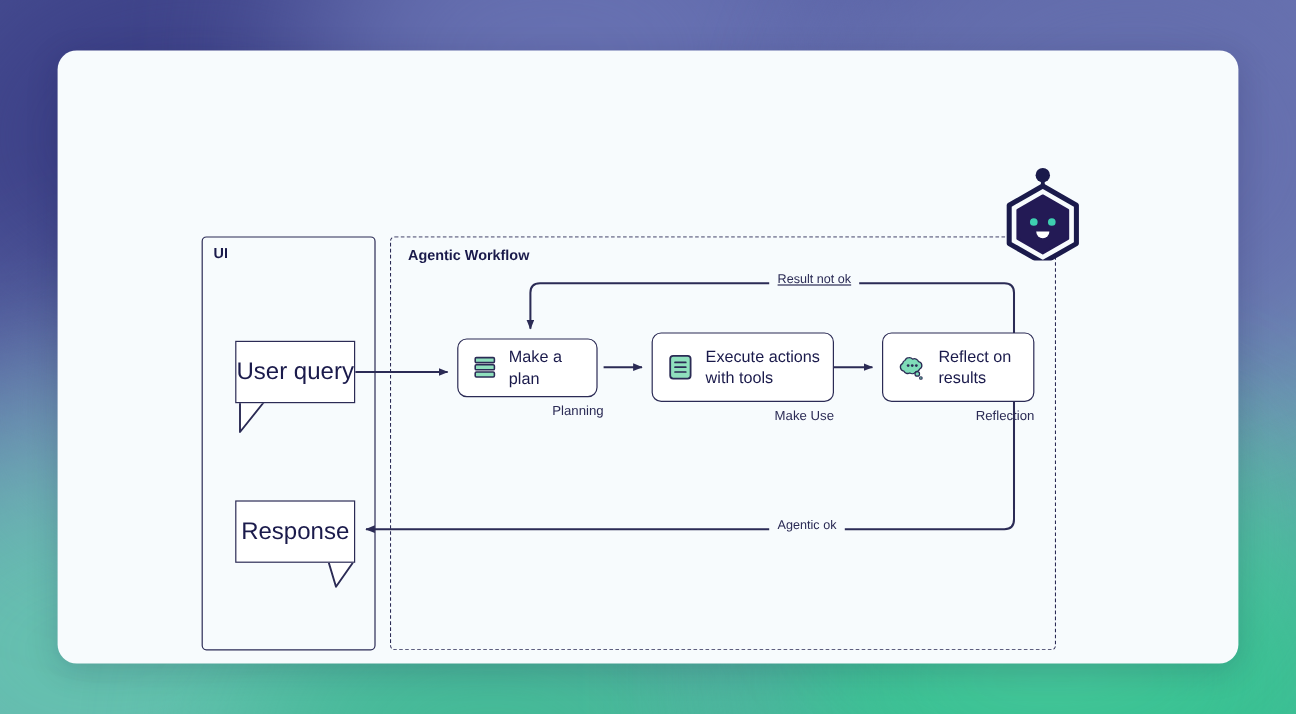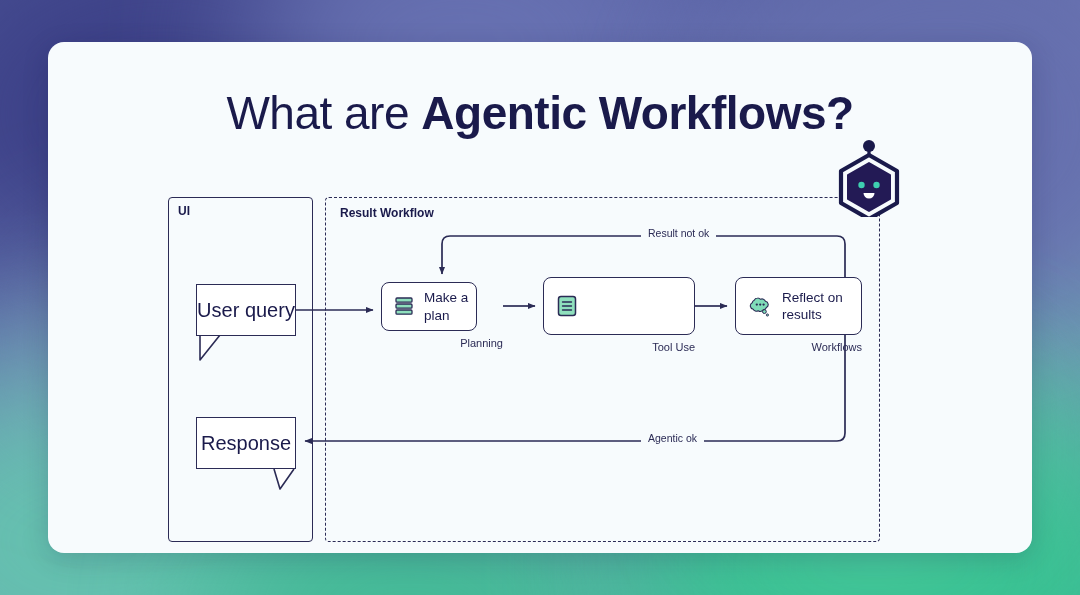--- a/index.html
+++ b/index.html
@@ -104,21 +104,21 @@
     border-radius: 8px;
     display: flex; align-items: center;
     padding-left: 12px;
     gap: 10px;
   }
   .node-text {
     font-size: 13.5px;
     color: #1a1a4b;
     line-height: 1.28;
   }
-  #node-plan    { left: 333px; top: 240px; width: 96px; height: 49px; }
+  #node-plan    { left: 333px; top: 240px; width: 117px; height: 49px; }
   #node-tools   { left: 495px; top: 235px; width: 152px; height: 58px; }
   #node-reflect { left: 687px; top: 235px; width: 127px; height: 58px; }
 
   .node-caption {
     position: absolute;
     font-size: 11px;
     color: #2b2b55;
     text-align: right;
     white-space: nowrap;
   }
@@ -128,21 +128,21 @@
 
   
   .edge-label {
     position: absolute;
     font-size: 10.5px;
     color: #2b2b55;
     background: #f7fbfd;
     padding: 0 7px;
     white-space: nowrap;
   }
-  #lbl-notok { left: 593px; top: 185px; }
+  #lbl-notok { left: 593px; top: 185px; text-decoration: underline; }
   #lbl-ok    { left: 593px; top: 390px; }
 
   
   #robot {
     position: absolute;
     left: 785px; top: 97px;
     width: 72px; height: 78px;
   }
 
   
@@ -159,21 +159,20 @@
   <div class="blob b4"></div>
   <div class="blob b5"></div>
   <div class="blob b6"></div>
   <div class="blob b7"></div>
   <div class="blob b8"></div>
   <div class="blob b9"></div>
 </div>
 
 <div id="card">
 
-  <h1 id="title"><span>What are </span><span class="strong">Agentic Workflows?</span></h1>
 
   <div id="diagram">
 
     <svg width="984" height="511" style="position:absolute;left:0;top:0;">
       <defs>
         <marker id="arrow" markerWidth="9" markerHeight="9" refX="7.4" refY="3.2" orient="auto" markerUnits="userSpaceOnUse">
           <path d="M0,0 L8,3.2 L0,6.4 Z" fill="#2b2b55"></path>
         </marker>
       </defs>
 
@@ -190,21 +189,21 @@
       <path d="M152,293 L152,318 L172,293 Z" fill="#ffffff" stroke="#ffffff" stroke-width="0"></path>
       <path d="M152,293 L152,318 L172,293" fill="none" stroke="#2b2b55" stroke-width="1.6" stroke-linejoin="round"></path>
 
       <path d="M226,427 L246,427 L232,447 Z" fill="#ffffff" stroke="#ffffff" stroke-width="0"></path>
       <path d="M226,427 L232,447 L246,427" fill="none" stroke="#2b2b55" stroke-width="1.6" stroke-linejoin="round"></path>
     </svg>
 
     <div class="panel" id="ui-panel"></div>
     <div class="panel" id="wf-panel"></div>
     <div class="panel-label" id="ui-label">UI</div>
-    <div class="panel-label" id="wf-label">Result Workflow</div>
+    <div class="panel-label" id="wf-label">Agentic Workflow</div>
 
     <div class="bubble" id="bubble-query">
       <span>User query</span>
     </div>
     <div class="bubble" id="bubble-response">
       <span>Response</span>
     </div>
 
     <div class="node" id="node-plan">
       <span class="icon-slot">
@@ -220,40 +219,44 @@
 
     <div class="node" id="node-tools">
       <span class="icon-slot">
         <svg width="22" height="24" viewBox="0 0 22 24">
           <rect x="2.5" y="2.5" width="17" height="19" rx="2.5" fill="#8fe0bd" stroke="#2b2b55" stroke-width="1.5"></rect>
           <line x1="6.5" y1="8" x2="15.5" y2="8" stroke="#2b2b55" stroke-width="1.4" stroke-linecap="round"></line>
           <line x1="6.5" y1="12" x2="15.5" y2="12" stroke="#2b2b55" stroke-width="1.4" stroke-linecap="round"></line>
           <line x1="6.5" y1="16" x2="15.5" y2="16" stroke="#2b2b55" stroke-width="1.4" stroke-linecap="round"></line>
         </svg>
       </span>
-    </div>
-    <div class="node-caption" id="cap-tools">Tool Use</div>
+      <span class="node-text">
+        <span>Execute actions</span><br>
+        <span>with tools</span>
+      </span>
+    </div>
+    <div class="node-caption" id="cap-tools">Make Use</div>
 
     <div class="node" id="node-reflect">
       <span class="icon-slot">
         <svg width="24" height="24" viewBox="0 0 24 24">
           <path d="M6.2 6.2a3.6 3.6 0 0 1 3.3-2.2 3.6 3.6 0 0 1 3.0 1.3 3.5 3.5 0 0 1 4.9 2.0 3.3 3.3 0 0 1 1.0 6.2 3.6 3.6 0 0 1-3.2 2.3 3.7 3.7 0 0 1-5.0 1.0 3.6 3.6 0 0 1-5.0-1.6 3.4 3.4 0 0 1-1.0-6.4 3.4 3.4 0 0 1 2.0-2.6z" fill="#7fdcb8" stroke="#2b2b55" stroke-width="1.1" stroke-linejoin="round"></path>
           <circle cx="8.8" cy="10.6" r="1.15" fill="#2b2b55"></circle>
           <circle cx="12.2" cy="10.6" r="1.15" fill="#2b2b55"></circle>
           <circle cx="15.6" cy="10.6" r="1.15" fill="#2b2b55"></circle>
           <circle cx="16.4" cy="17.6" r="1.9" fill="#7fdcb8" stroke="#2b2b55" stroke-width="1"></circle>
           <circle cx="19.4" cy="21.0" r="1.1" fill="#7fdcb8" stroke="#2b2b55" stroke-width="0.9"></circle>
         </svg>
       </span>
       <span class="node-text">
         <span>Reflect on</span><br>
         <span>results</span>
       </span>
     </div>
-    <div class="node-caption" id="cap-reflect">Workflows</div>
+    <div class="node-caption" id="cap-reflect">Reflection</div>
 
     <div class="edge-label" id="lbl-notok">Result not ok</div>
     <div class="edge-label" id="lbl-ok">Agentic ok</div>
 
     <div id="robot">
       <svg width="72" height="78" viewBox="0 0 72 78">
 
         <line x1="36" y1="8" x2="36" y2="22" stroke="#1a1a4b" stroke-width="3.2" stroke-linecap="round"></line>
         <circle cx="36" cy="7" r="6" fill="#1a1a4b"></circle>
 

